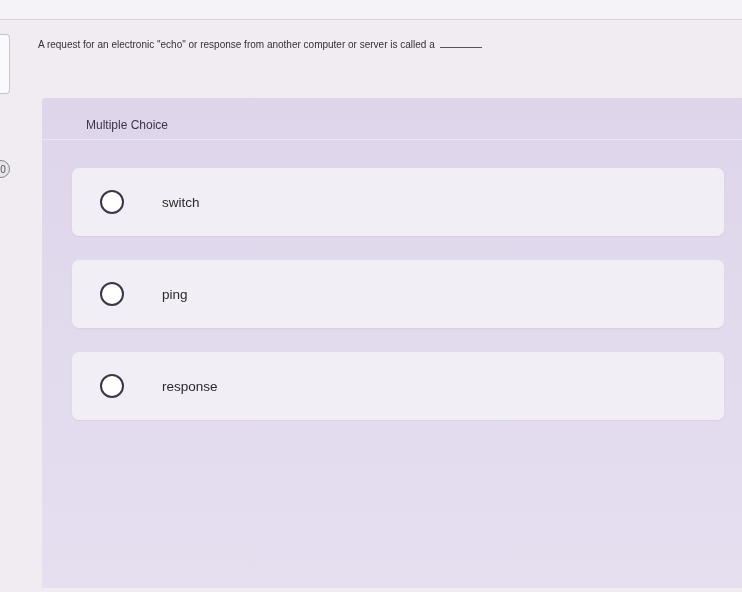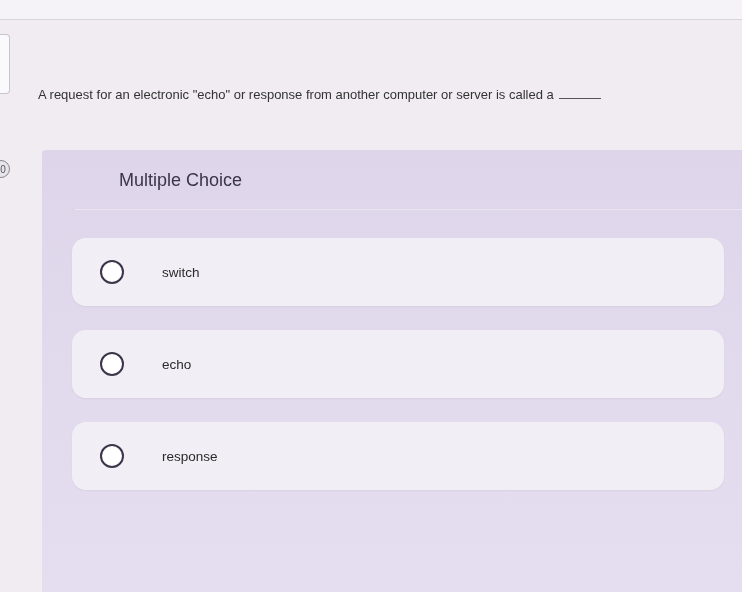--- a/index.html
+++ b/index.html
@@ -18,25 +18,24 @@
     .top-bar {
       height: 20px;
       background: #f5f3f7;
       border-bottom: 1px solid #d8d4de;
     }
     .question-area {
       padding: 18px 0 0 38px;
       position: relative;
     }
     .question-text {
-      font-size: 13px;
+      font-size: 10px;
       color: #333;
       line-height: 1.4;
       padding-right: 10px;
-      margin-top: 48px;
     }
     .blank-line {
       display: inline-block;
       border-bottom: 1.5px solid #555;
       width: 42px;
       margin-left: 2px;
       vertical-align: baseline;
     }
     .left-sidebar-box {
       position: absolute;
@@ -67,32 +66,31 @@
       overflow: hidden;
     }
     .mc-container {
       margin: 46px 0 0 42px;
       background: linear-gradient(180deg, #ded5ea 0%, #e6dff0 100%);
       border-radius: 4px 0 0 0;
       min-height: 490px;
       padding: 0;
     }
     .mc-header {
-      padding: 20px 0 18px 44px;
-      font-size: 18px;
+      padding: 20px 0 7px 44px;
+      font-size: 12px;
       color: #3a3548;
       border-bottom: 1px solid rgba(255,255,255,0.4);
-      margin-left: 33px;
     }
     .options-area {
       padding: 28px 18px 0 30px;
     }
     .option-row {
       background: #f2eef6;
-      border-radius: 14px;
+      border-radius: 7px;
       margin-bottom: 24px;
       padding: 22px 20px 22px 28px;
       display: flex;
       align-items: center;
       box-shadow: 0 1px 2px rgba(0,0,0,0.05);
     }
     .radio-circle {
       width: 24px;
       height: 24px;
       border: 2.5px solid #3a3548;
@@ -129,21 +127,21 @@
   <div class="mc-header">Multiple Choice</div>
   <div class="options-area">
 
     <div class="option-row">
       <div class="radio-circle"></div>
       <span class="option-label">switch</span>
     </div>
 
     <div class="option-row">
       <div class="radio-circle"></div>
-      <span class="option-label">echo</span>
+      <span class="option-label">ping</span>
     </div>
 
     <div class="option-row">
       <div class="radio-circle"></div>
       <span class="option-label">response</span>
     </div>
 
 
   </div>
 </div>

